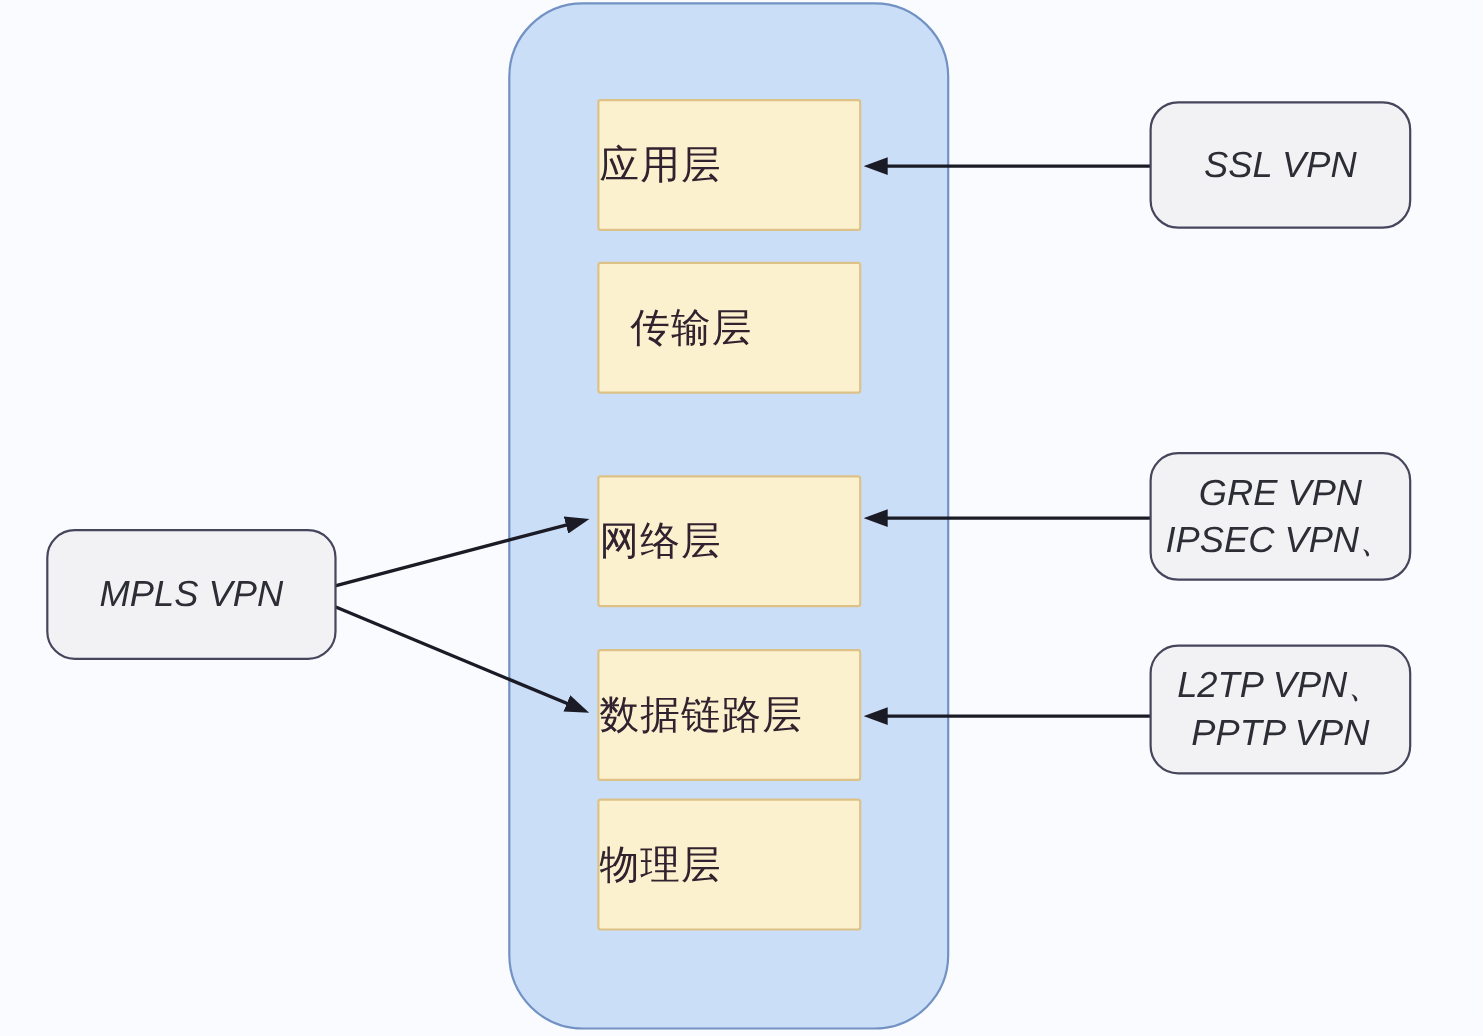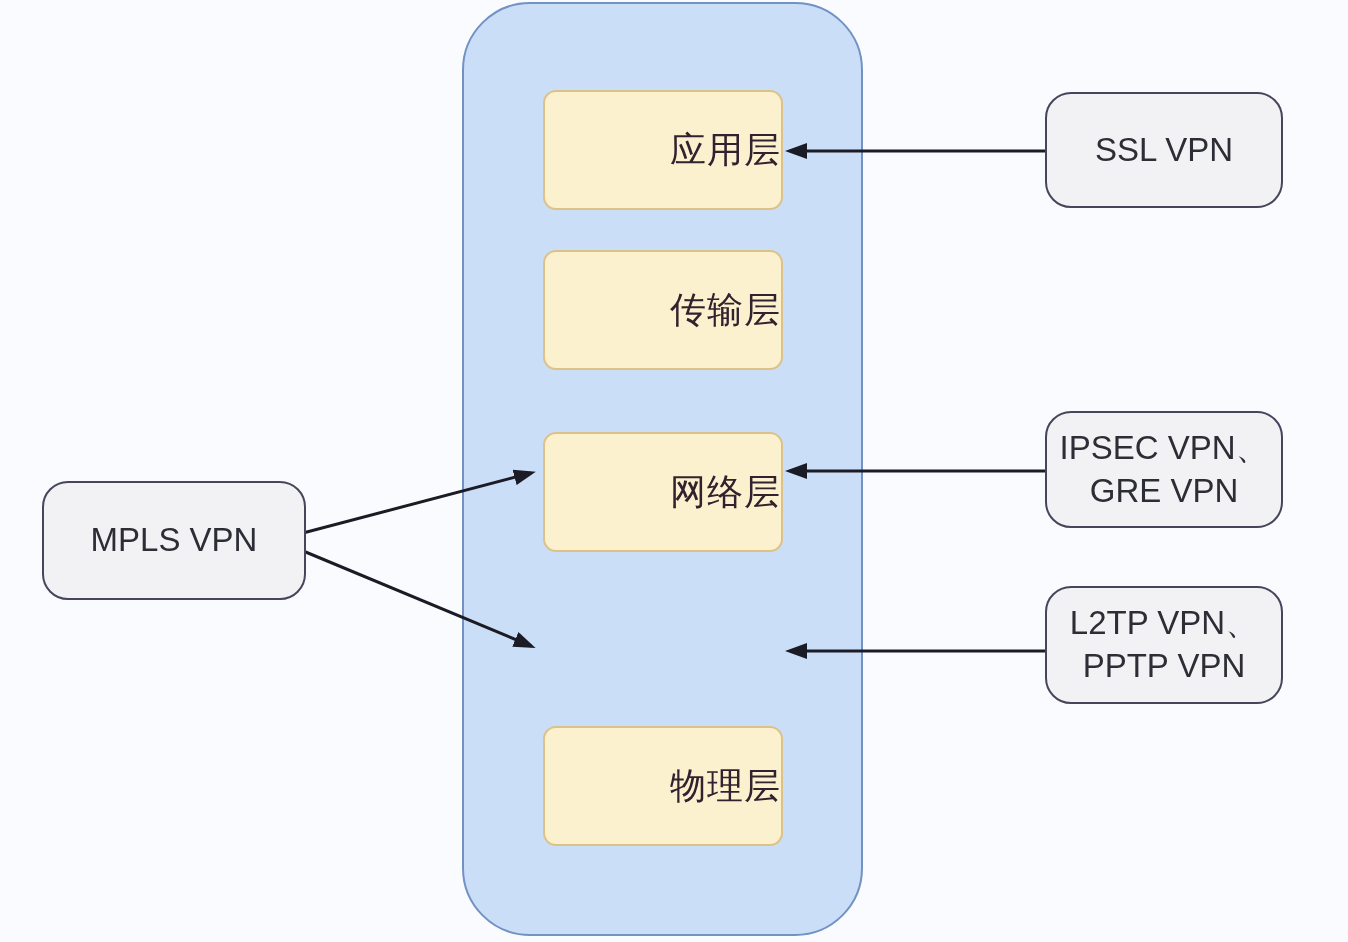--- a/index.html
+++ b/index.html
@@ -28,40 +28,40 @@
     background:var(--container-fill);
     border:2px solid var(--container-border);
     border-radius:68px;
     box-sizing:border-box;
   }
   .layer-box{
     position:absolute;
     left:543px;width:240px;height:120px;
     background:var(--layer-fill);
     border:2px solid var(--layer-border);
-    border-radius:13px;
+    border-radius:3px;
     box-sizing:border-box;
-    display:flex;align-items:center;justify-content:flex-end;
+    display:flex;align-items:center;justify-content:flex-start;
     font-size:36px;color:var(--layer-text);
     letter-spacing:1px;
   }
   .layer-application{top:90px;}
-  .layer-transport{top:250px;}
+  .layer-transport{top:238px;padding-left:28px;}
   .layer-network{top:411px;margin-top:21px;}
   .layer-datalink{top:590px;}
   .layer-physical{top:726px;}
   .vpn-box{
     position:absolute;
     background:var(--vpn-fill);
     border:2px solid var(--vpn-border);
     border-radius:26px;
     box-sizing:border-box;
     display:flex;flex-direction:column;align-items:center;justify-content:center;
     font-size:33px;color:var(--vpn-text);
-    text-align:center;line-height:1.3;
+    text-align:center;line-height:1.3;font-style:italic;
   }
   .vpn-mpls{left:42px;top:481px;width:264px;height:119px;}
   .vpn-ssl{left:1045px;top:92px;width:238px;height:116px;}
   .vpn-ipsec{left:1045px;top:411px;width:238px;height:117px;}
   .vpn-l2tp{left:1045px;top:586px;width:238px;height:118px;}
   svg.arrow-layer{
     position:absolute;left:0;top:0;width:1348px;height:942px;
     pointer-events:none;
   }
   svg.arrow-layer line{stroke:var(--arrow);stroke-width:3;}
@@ -89,32 +89,35 @@
 
   <div class="layer-box layer-application">
     <span>应用层</span>
   </div>
   <div class="layer-box layer-transport">
     <span>传输层</span>
   </div>
   <div class="layer-box layer-network">
     <span>网络层</span>
   </div>
+  <div class="layer-box layer-datalink">
+    <span>数据链路层</span>
+  </div>
   <div class="layer-box layer-physical">
     <span>物理层</span>
   </div>
 
   <div class="vpn-box vpn-mpls">
     <span>MPLS VPN</span>
   </div>
   <div class="vpn-box vpn-ssl">
     <span>SSL VPN</span>
   </div>
   <div class="vpn-box vpn-ipsec">
+    <span>GRE VPN</span>
     <span>IPSEC VPN、</span>
-    <span>GRE VPN</span>
   </div>
   <div class="vpn-box vpn-l2tp">
     <span>L2TP VPN、</span>
     <span>PPTP VPN</span>
   </div>
 
 </div>
 
 </body></html>

